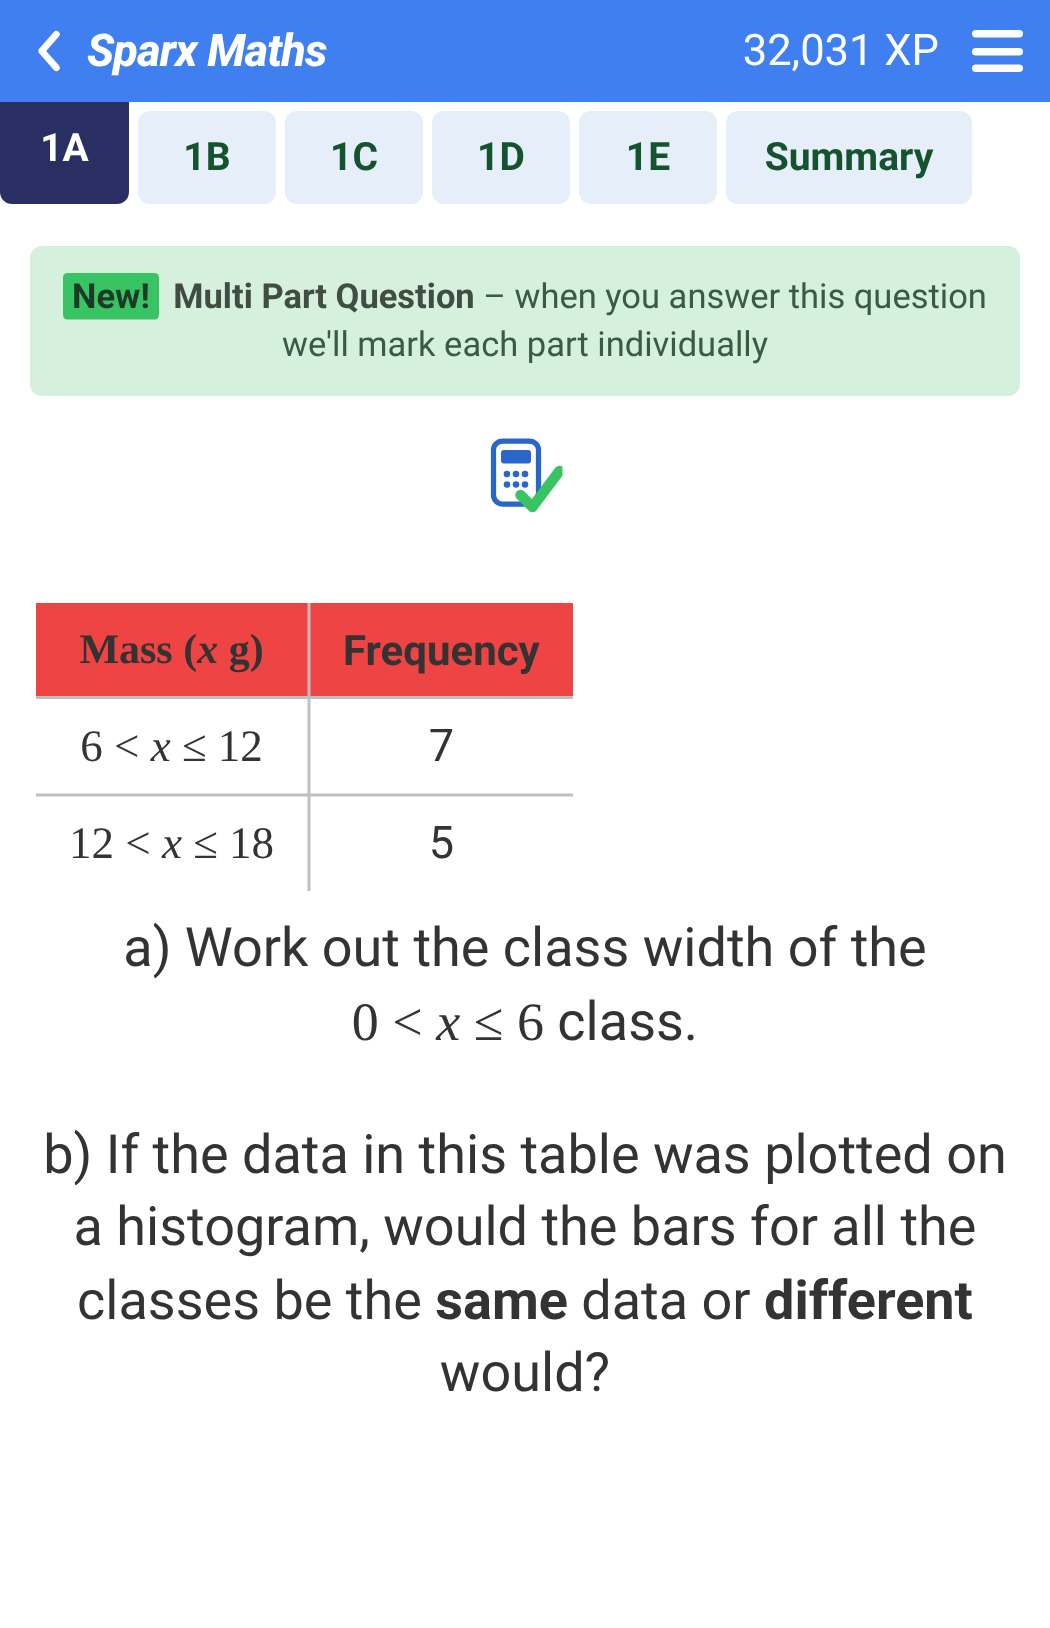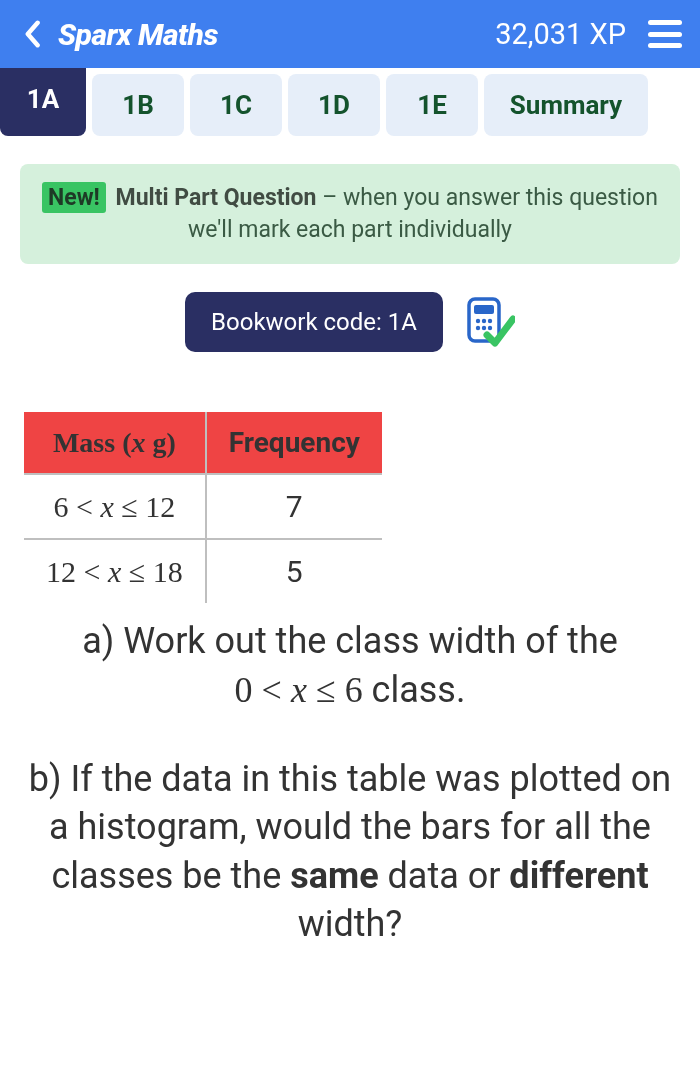--- a/index.html
+++ b/index.html
@@ -197,21 +197,20 @@
   <div class="tab inactive">1E</div>
   <div class="tab inactive summary">Summary</div>
 </div>
 
 <div class="banner">
   <span class="new-badge">New!</span>
   <span class="mpq">Multi Part Question</span><span> – when you answer this question we'll mark each part individually</span>
 </div>
 
 <div class="code-row">
-  <div class="code-pill">Bookwork code: 1A</div>
   <div class="calc-icon">
     <svg viewBox="0 0 50 50" width="50" height="50">
       <rect x="4" y="2" width="30" height="42" rx="6" fill="#fff" stroke="#2966c9" stroke-width="3.5"></rect>
       <rect x="9" y="8" width="20" height="9" rx="2" fill="#2966c9"></rect>
       <circle cx="13" cy="24" r="2.2" fill="#2966c9"></circle>
       <circle cx="19" cy="24" r="2.2" fill="#2966c9"></circle>
       <circle cx="25" cy="24" r="2.2" fill="#2966c9"></circle>
       <circle cx="13" cy="31" r="2.2" fill="#2966c9"></circle>
       <circle cx="19" cy="31" r="2.2" fill="#2966c9"></circle>
       <circle cx="25" cy="31" r="2.2" fill="#2966c9"></circle>
@@ -242,16 +241,16 @@
       </tr>
     </tbody>
   </table>
 
   <div class="q-text">
     <span>a) Work out the class width of the </span><br>
     <span class="math"><span>0</span> &lt; <span class="var">x</span> ≤ <span>6</span></span><span> class.</span>
   </div>
 
   <div class="q-text b">
-    <span>b) If the data in this table was plotted on a histogram, would the bars for all the classes be the </span><strong>same</strong><span> data or </span><strong>different</strong><span> width?</span>
+    <span>b) If the data in this table was plotted on a histogram, would the bars for all the classes be the </span><strong>same</strong><span> data or </span><strong>different</strong><span> would?</span>
   </div>
 
 </div>
 
 </body></html>

